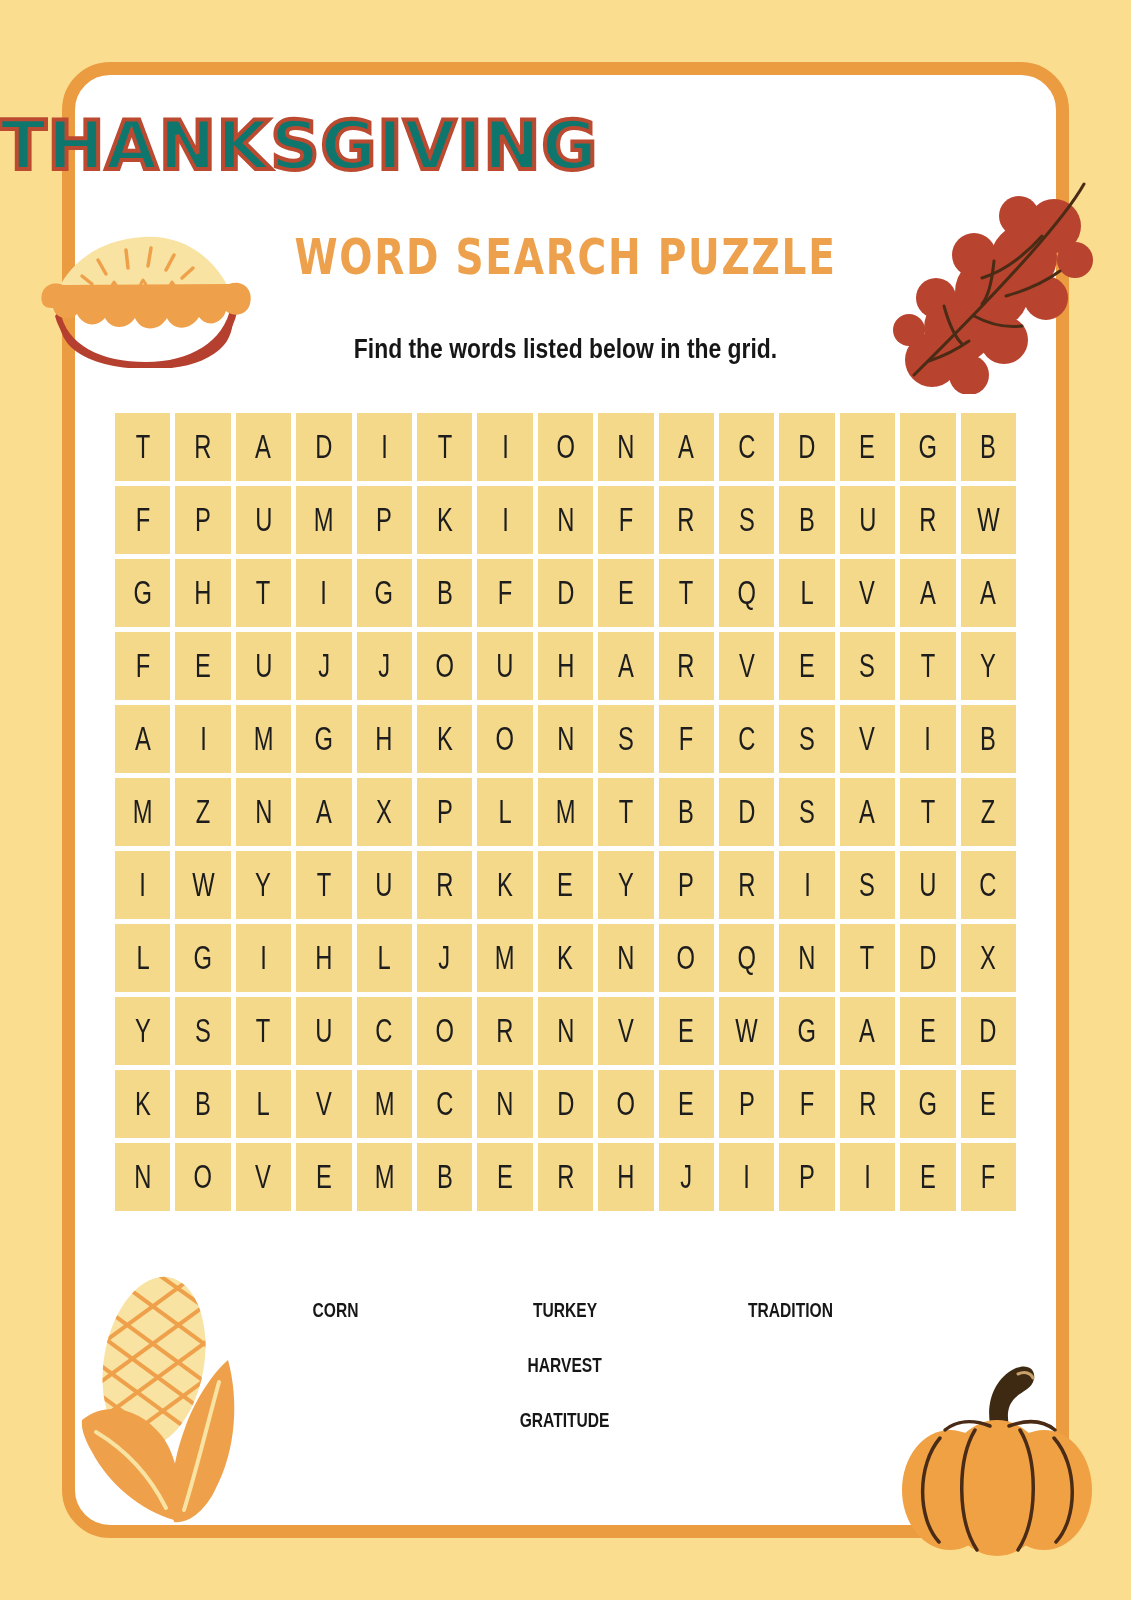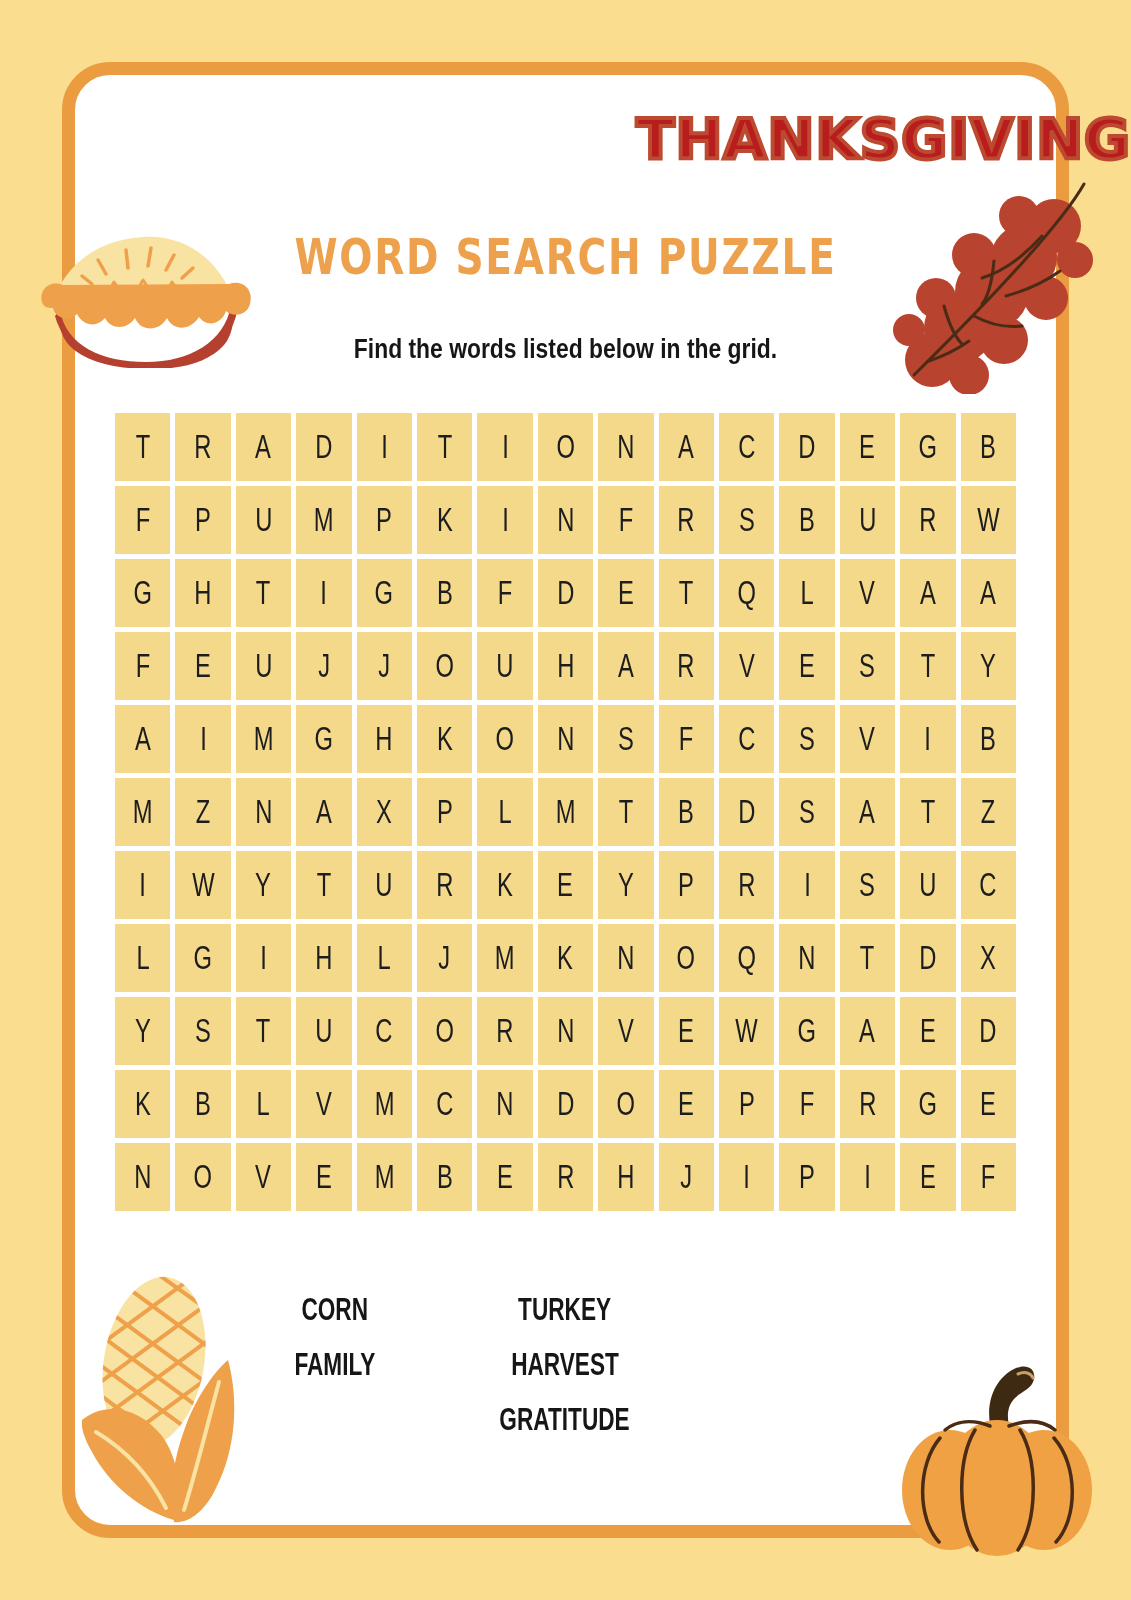--- a/index.html
+++ b/index.html
@@ -13,24 +13,24 @@
   .card {
     position:absolute; left:62px; top:62px;
     width:1007px; height:1476px;
     background:#FFFFFF;
     border:13px solid #EC9C40;
     border-radius:48px;
     z-index:1;
   }
   .title {
     position:absolute; top:106px; left:0; width:100%;
-    text-align:right; z-index:2;
+    text-align:left; z-index:2;
     font-family:"DejaVu Sans", sans-serif;
-    font-weight:bold; font-size:56px; letter-spacing:1px;
-    color:#b91c1c;
+    font-weight:bold; font-size:68px; letter-spacing:1px;
+    color:#0f766e;
     -webkit-text-stroke:4px #BC4A30;
   }
   .subtitle {
     position:absolute; top:230px; left:0; width:100%;
     text-align:center; z-index:2;
     font-family:"DejaVu Sans", sans-serif;
     font-weight:bold; font-size:46px; letter-spacing:2px;
     color:#EDA14C;
     transform:scale(.85,1.08);
   }
@@ -52,21 +52,21 @@
     font-size:33px; color:#1d1d1d;
   }
   .cell span { display:inline-block; transform:scaleX(.72); }
   .wcol {
     position:absolute; top:1283px; width:200px;
     z-index:2; text-align:center;
   }
   .wcol-1 { left:235px; } .wcol-2 { left:465px;text-align:center; } .wcol-3 { left:690px; }
   .word {
     height:55px; display:flex; align-items:center; justify-content:center;
-    font-size:29px; color:#161616; font-weight:bold;
+    font-size:20px; color:#161616; font-weight:bold;
   }
   .word span { display:inline-block; transform:scale(.78,1.05); white-space:nowrap; }
   .deco { position:absolute; z-index:5; }
   .deco-pie     { left:30px;  top:218px;  width:232px; height:150px; }
   .deco-leaf    { left:872px; top:178px;  width:224px; height:216px; }
   .deco-corn    { left:76px;  top:1270px; width:168px; height:270px; }
   .deco-pumpkin { left:878px; top:1358px; width:240px; height:212px; }
 </style>
 </head>
 <body>
@@ -572,36 +572,36 @@
     </div>
     <div class="cell">
       <span>F</span>
     </div>
   </div>
 
 <div class="wcol wcol-1">
     <div class="word">
       <span>CORN</span>
     </div>
-    <div class="word">
-      <span>FAMILY</span>
-    </div>
   </div>
 <div class="wcol wcol-2">
     <div class="word">
       <span>TURKEY</span>
     </div>
     <div class="word">
       <span>HARVEST</span>
     </div>
     <div class="word">
       <span>GRATITUDE</span>
     </div>
   </div>
 <div class="wcol wcol-3">
+    <div class="word">
+      <span>TRADITION</span>
+    </div>
   </div>
 
 <svg class="deco deco-pie" viewBox="0 0 232 150">
   <path d="M20,92 C32,48 66,22 113,19 C162,16 197,50 207,94 C188,85 173,97 157,92 C141,104 121,92 105,98 C89,92 71,100 55,92 C43,98 29,96 20,92 Z" fill="#F8E3A3"></path>
   <path d="M28,90 C34,132 70,148 116,148 C162,148 197,128 204,88 C204,104 202,118 194,127 C178,145 150,152 114,151 C80,150 52,142 38,126 C30,116 27,102 28,90 Z" fill="#B5402F"></path>
   <path d="M30,92 C36,128 72,144 116,144 C160,144 194,124 201,88 L207,94 C200,130 162,150 116,150 C70,150 34,132 25,98 Z" fill="#B5402F"></path>
   <path d="M12,84 C9,71 20,62 33,67 L199,66 C213,61 224,72 220,86 C217,97 204,100 196,93 C192,106 177,110 169,99 C160,113 143,113 137,100 C129,114 111,114 105,100 C97,112 81,112 75,100 C67,110 53,108 47,96 C39,104 25,100 23,90 C18,90 13,89 12,84 Z" fill="#EFA04A"></path>
   <g stroke="#EFA04A" stroke-width="3.5" stroke-linecap="round" fill="none">
     <line x1="68" y1="42" x2="76" y2="56"></line>
     <line x1="96" y1="32" x2="98" y2="50"></line>

